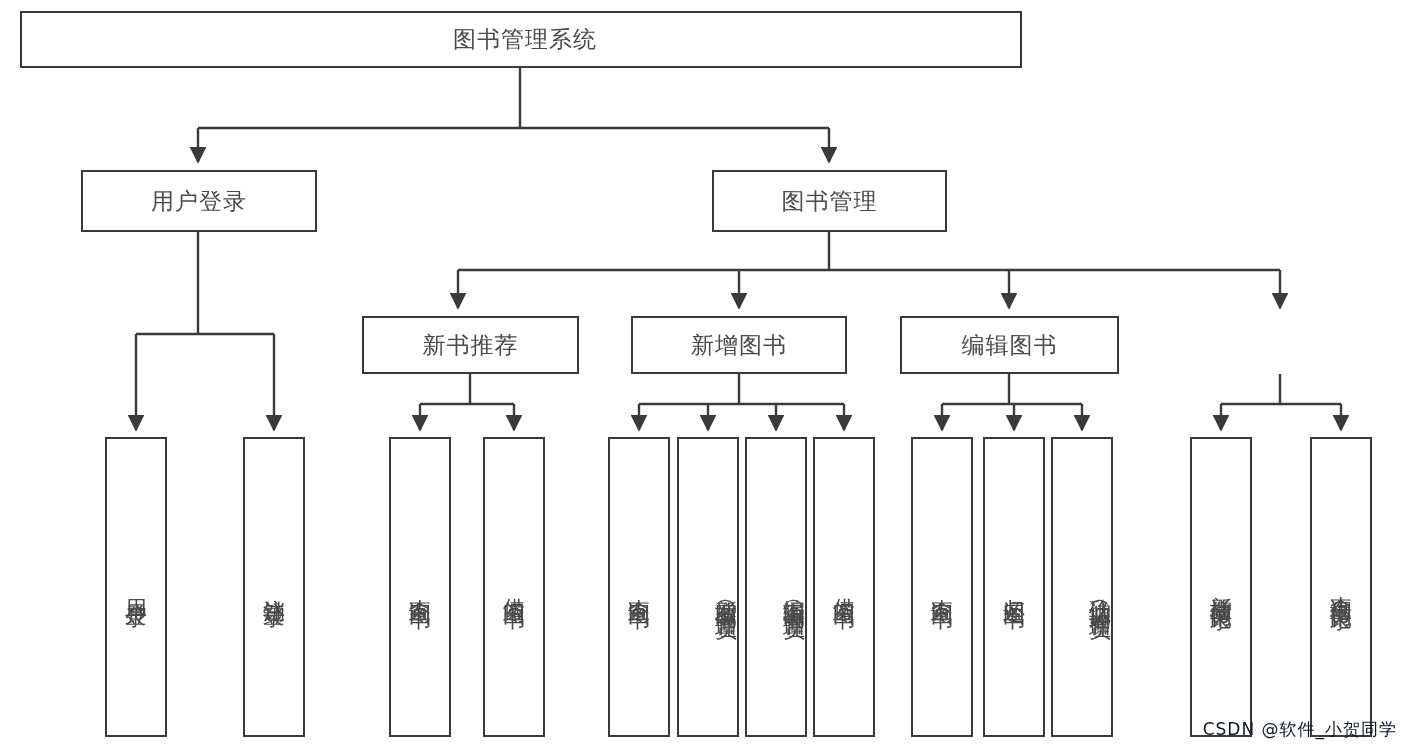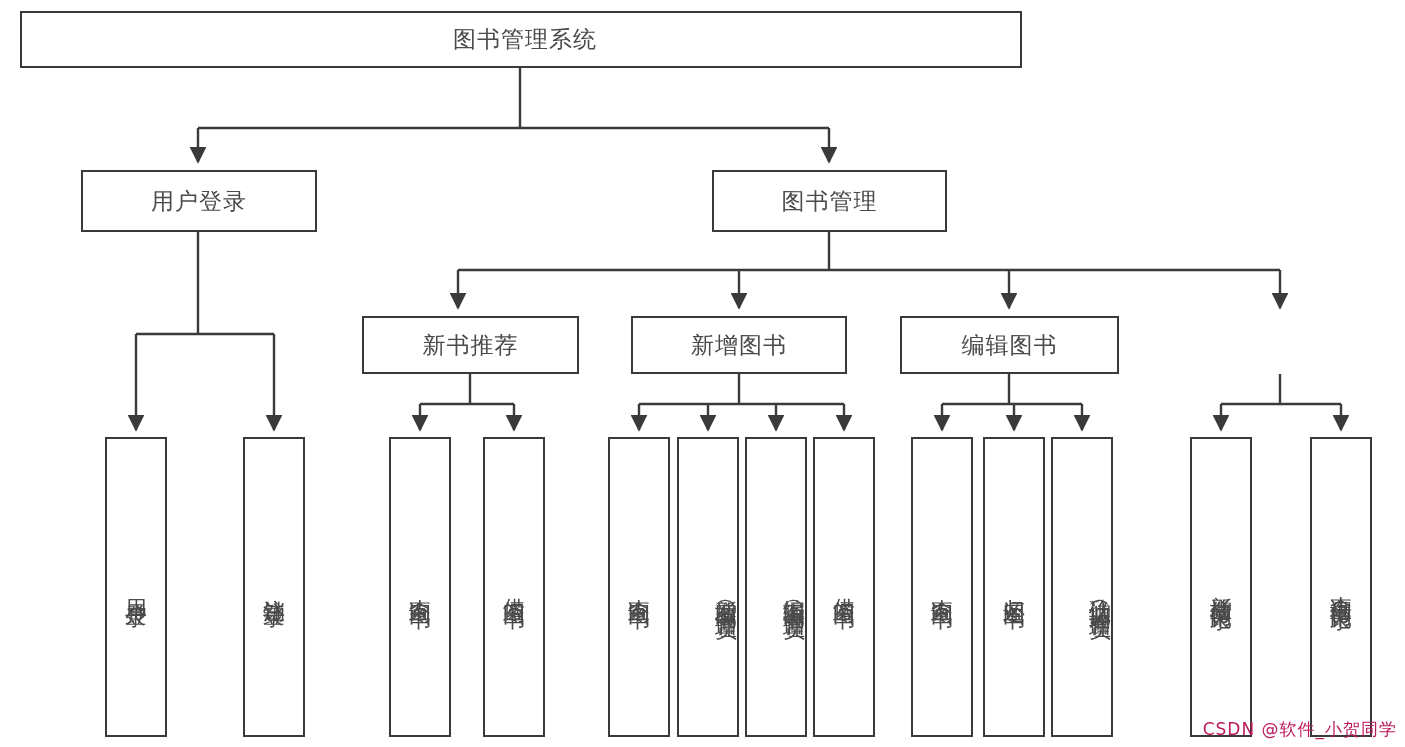--- a/index.html
+++ b/index.html
@@ -28,21 +28,21 @@
     align-items:flex-start;
     justify-content:center;
     line-height:1;
   }
   .node.leaf.mid{ align-items:center; padding-top:0; }
   svg.links{position:absolute;left:0;top:0;width:1405px;height:747px;pointer-events:none;}
   .watermark{
     position:absolute;
     right:8px;bottom:6px;
     font-size:17px;
-    color:#be185d;
+    color:#0f172a;
     white-space:nowrap;
     letter-spacing:1px;
   }
 </style>
 </head>
 <body>
 
 <div id="diagram">
 
   <svg class="links" viewBox="0 0 1405 747">

